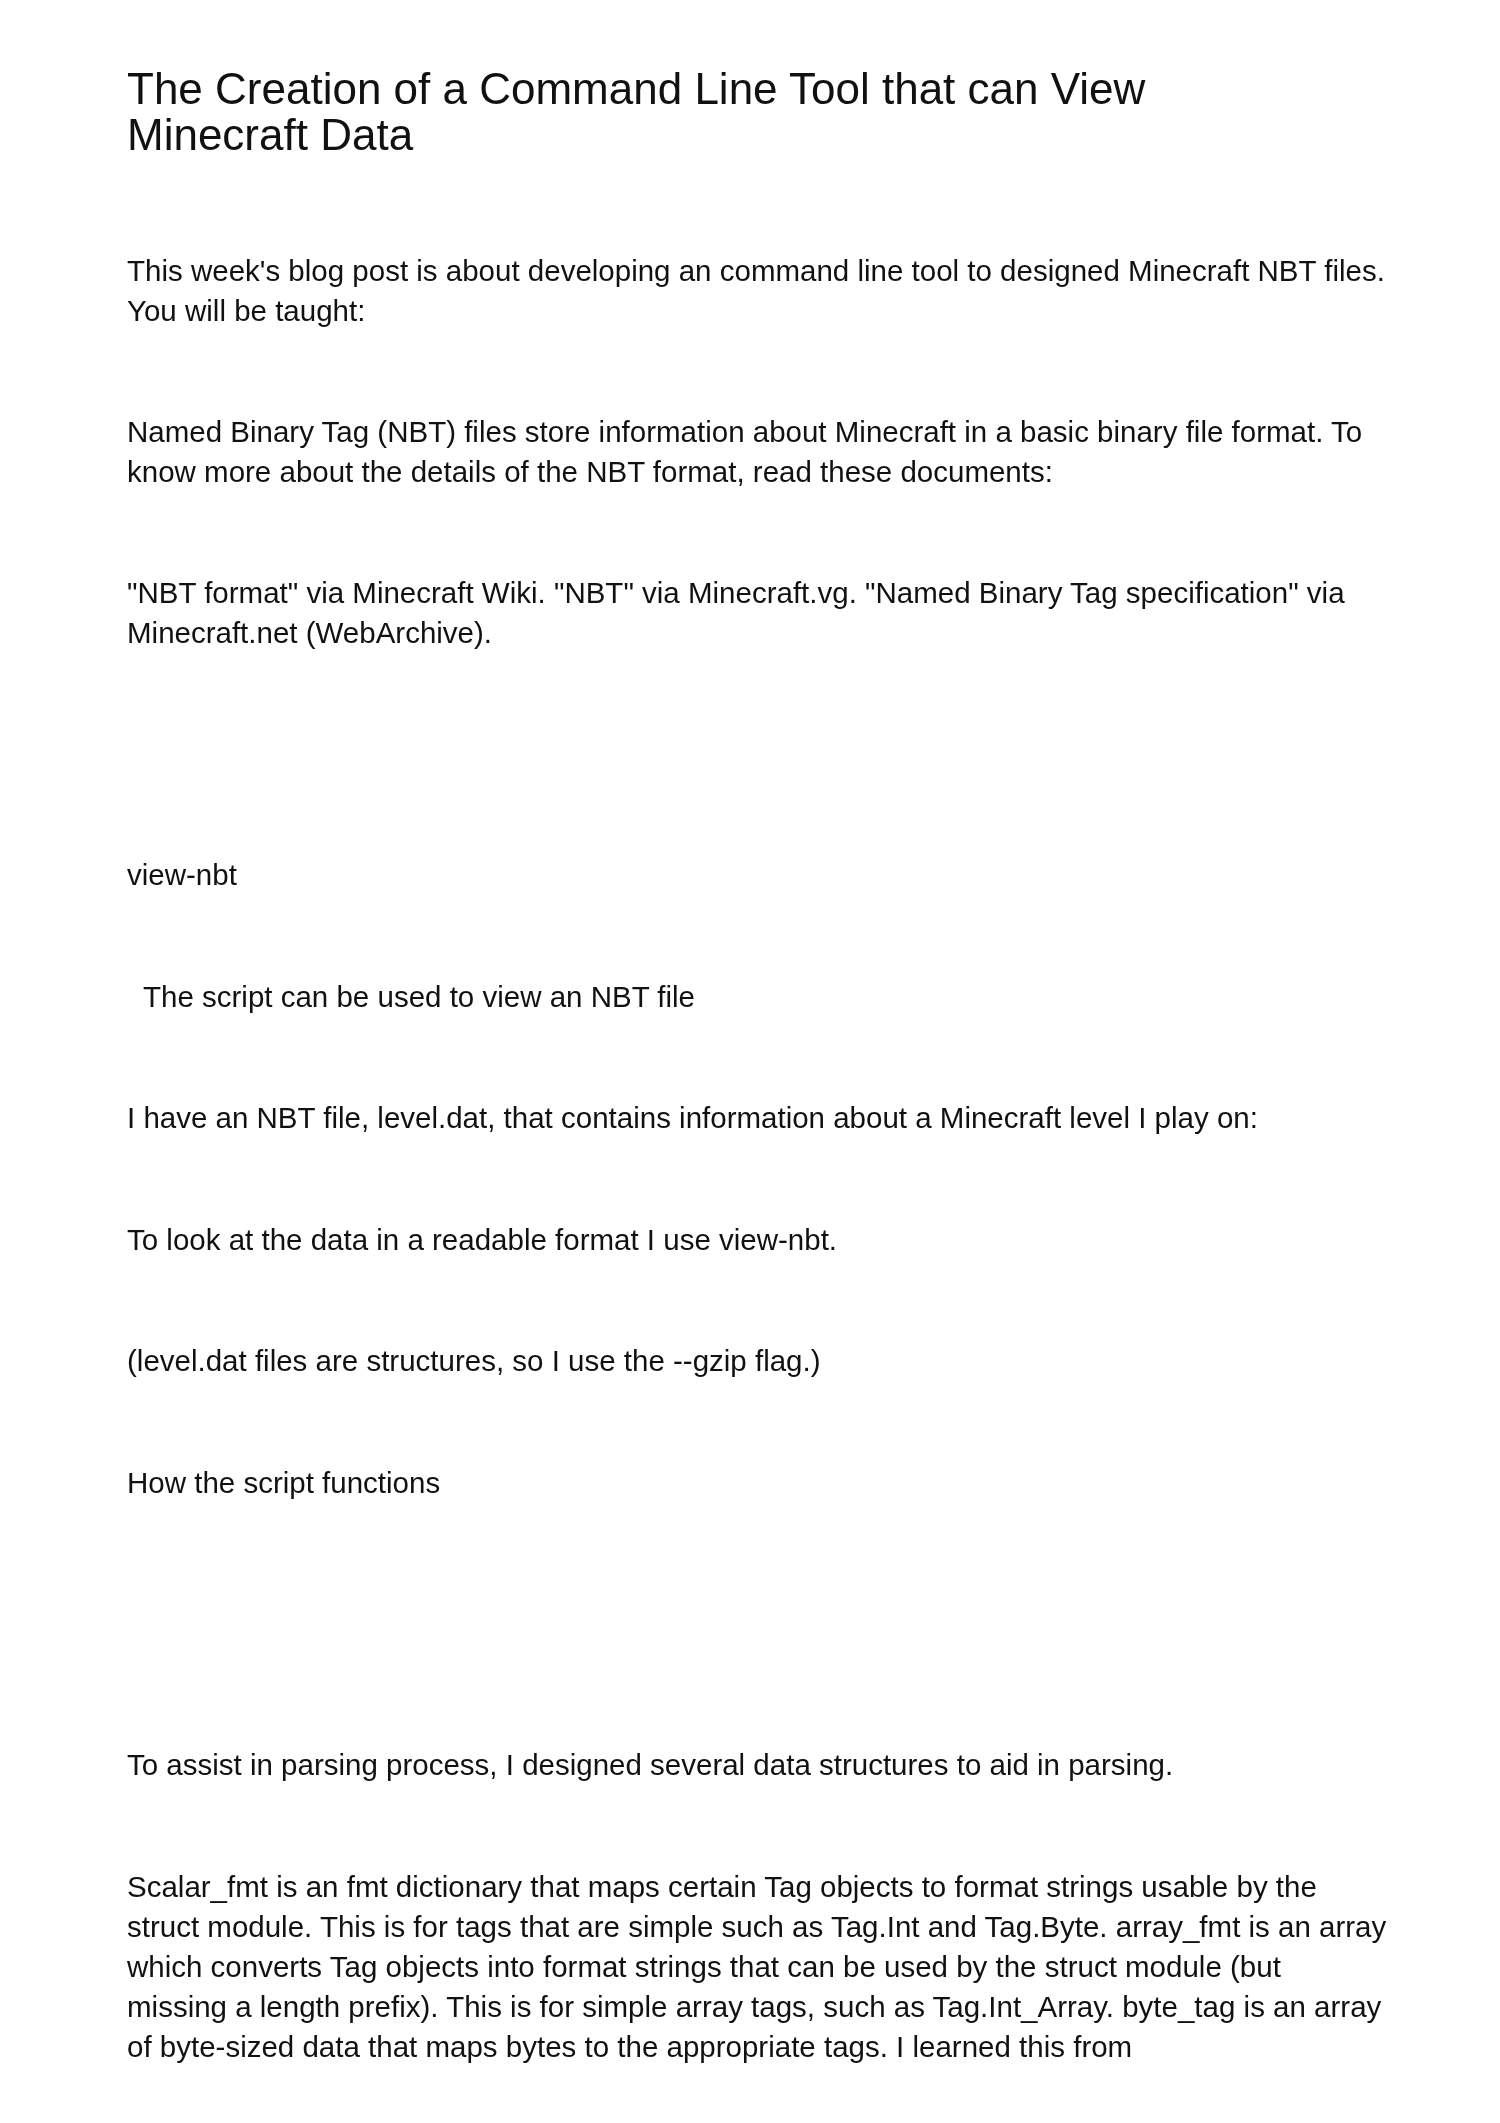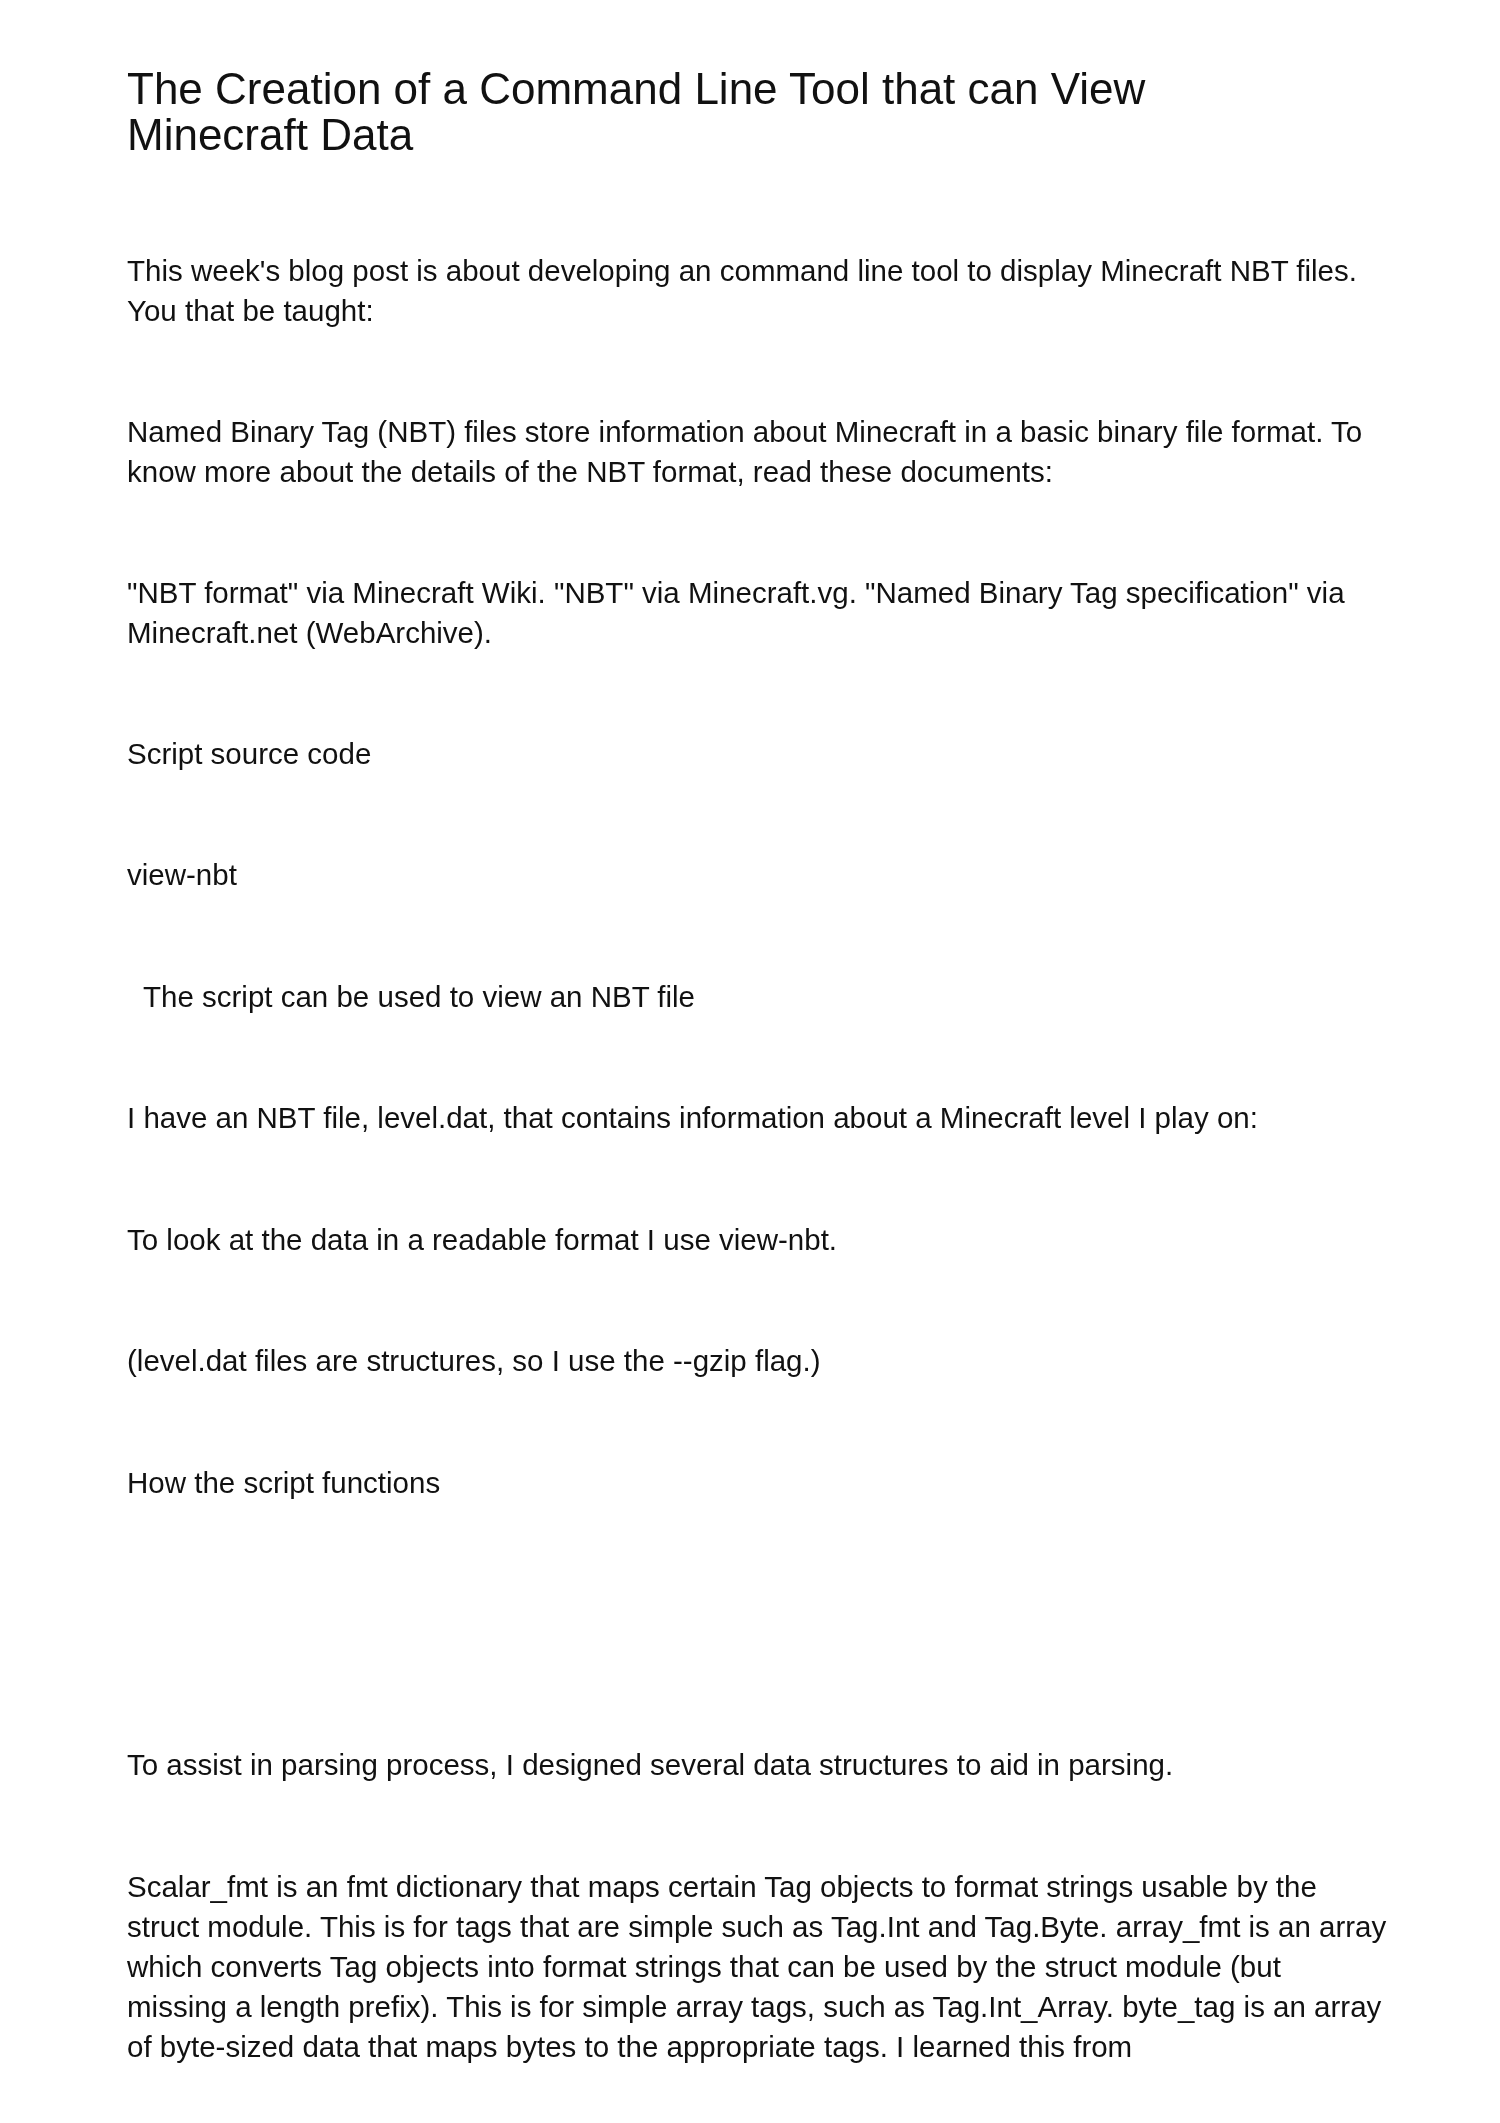--- a/index.html
+++ b/index.html
@@ -43,27 +43,26 @@
     color: #111111;
   }
 </style>
 </head>
 <body>
 
 <div class="page">
 
   <h1 class="title">The Creation of a Command Line Tool that can View Minecraft Data</h1>
 
-  <p class="para" style="top:251px;">This week's blog post is about developing an command line tool to display Minecraft NBT files. You that be taught:</p>
+  <p class="para" style="top:251px;">This week's blog post is about developing an command line tool to designed Minecraft NBT files. You will be taught:</p>
 
   <p class="para" style="top:412px;">Named Binary Tag (NBT) files store information about Minecraft in a basic binary file format. To know more about the details of the NBT format, read these documents:</p>
 
   <p class="para" style="top:573px;">"NBT format" via Minecraft Wiki. "NBT" via Minecraft.vg. "Named Binary Tag specification" via Minecraft.net (WebArchive).</p>
 
-  <p class="para" style="top:734px;">Script source code</p>
 
   <p class="para" style="top:855px;">view-nbt</p>
 
   <p class="para" style="top:977px;margin-left:16px;">The script can be used to view an NBT file</p>
 
   <p class="para" style="top:1098px;">I have an NBT file, level.dat, that contains information about a Minecraft level I play on:</p>
 
   <p class="para" style="top:1220px;">To look at the data in a readable format I use view-nbt.</p>
 
   <p class="para" style="top:1341px;">(level.dat files are structures, so I use the --gzip flag.)</p>

